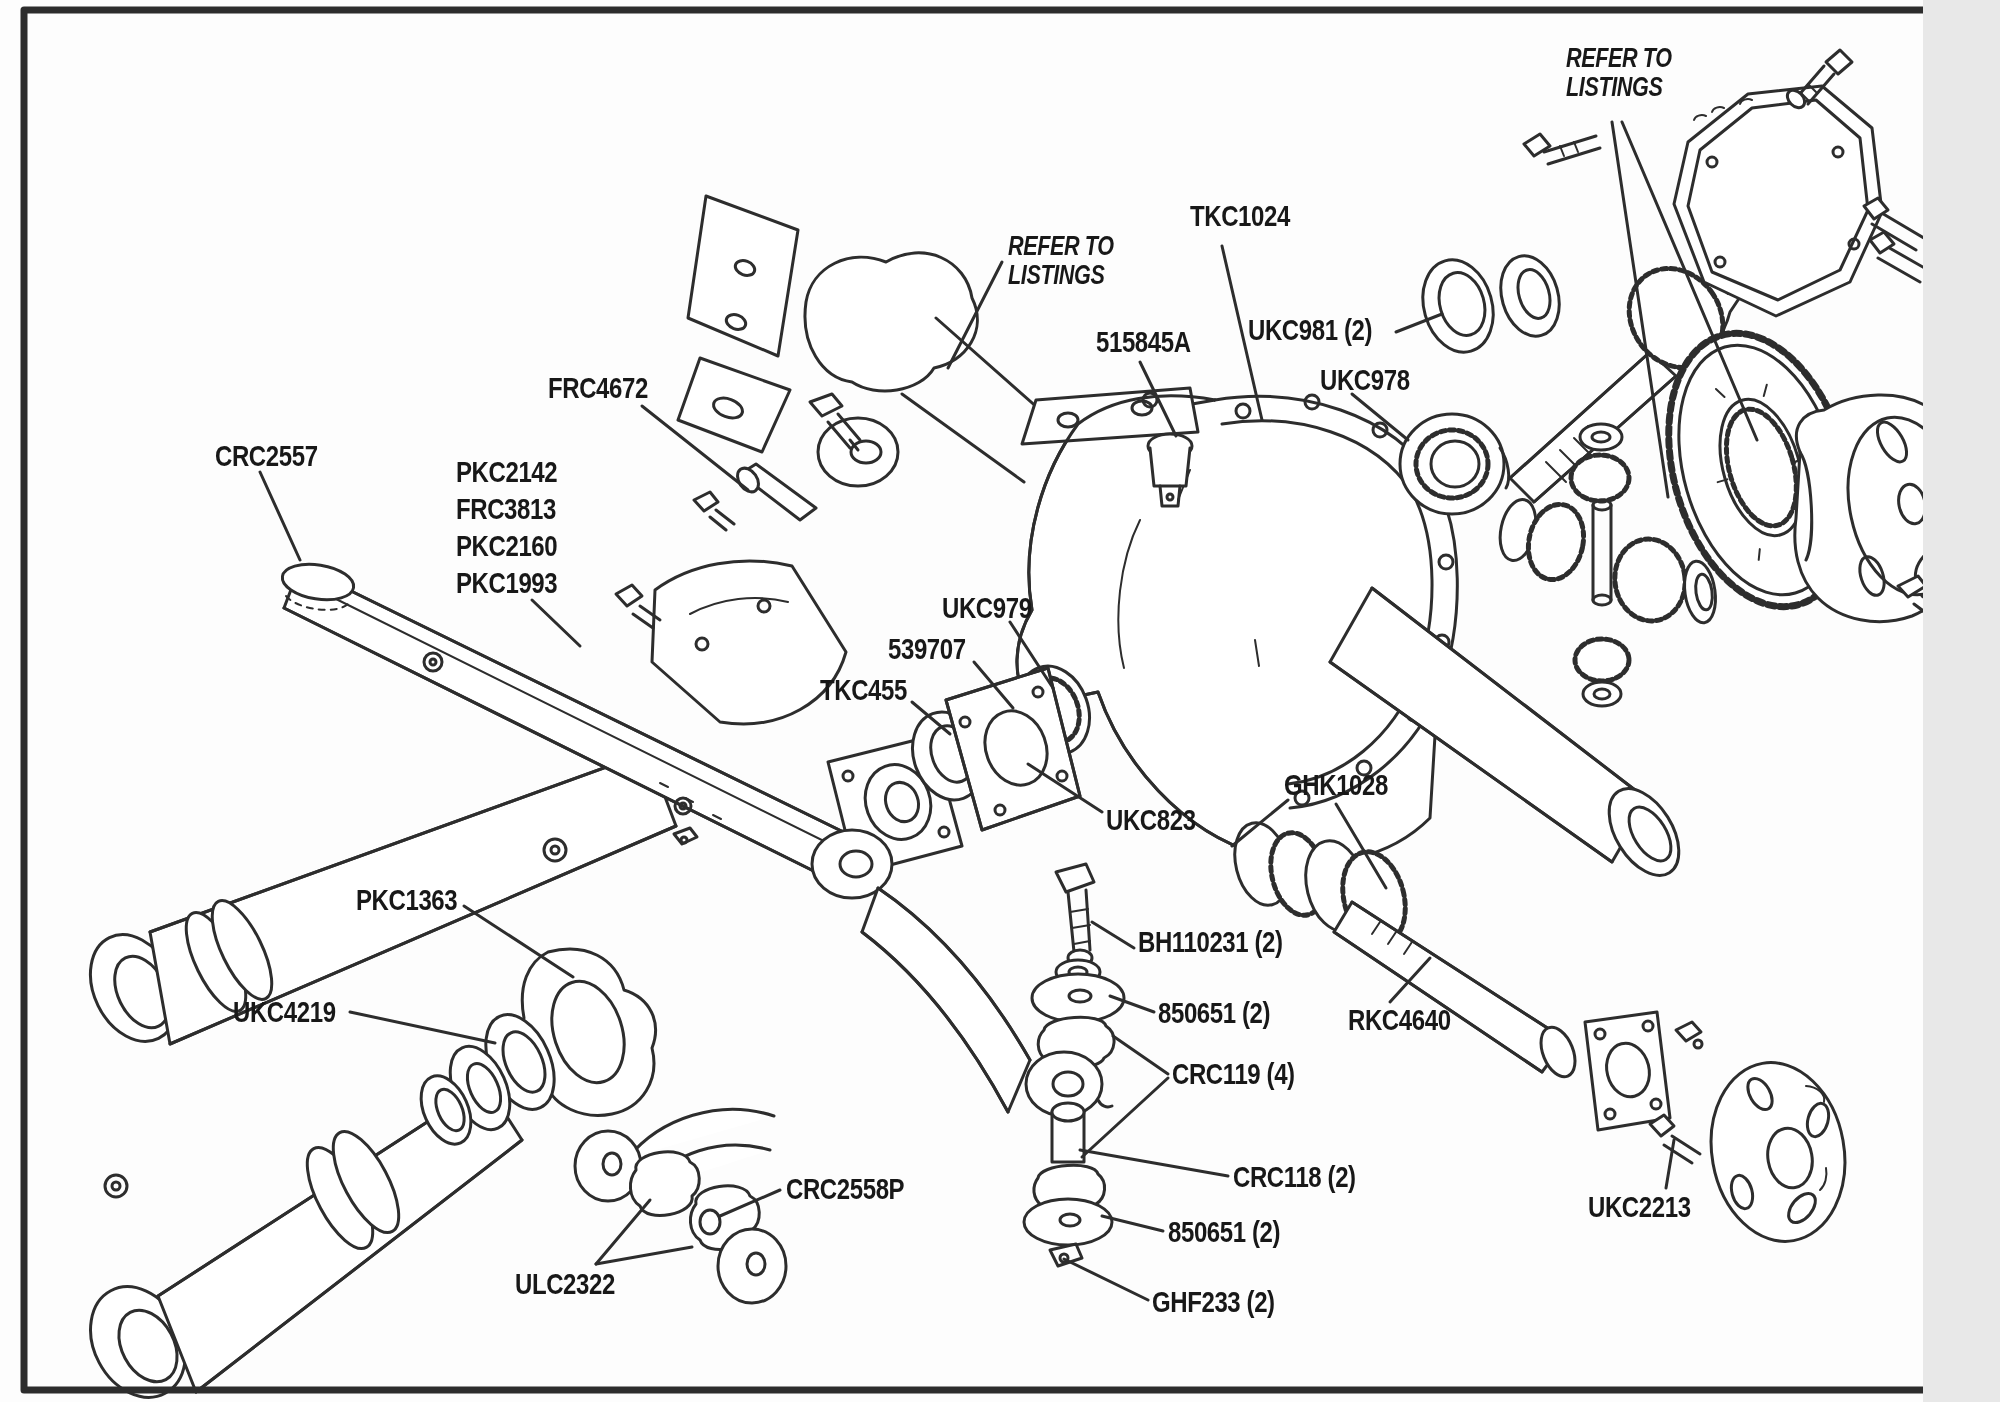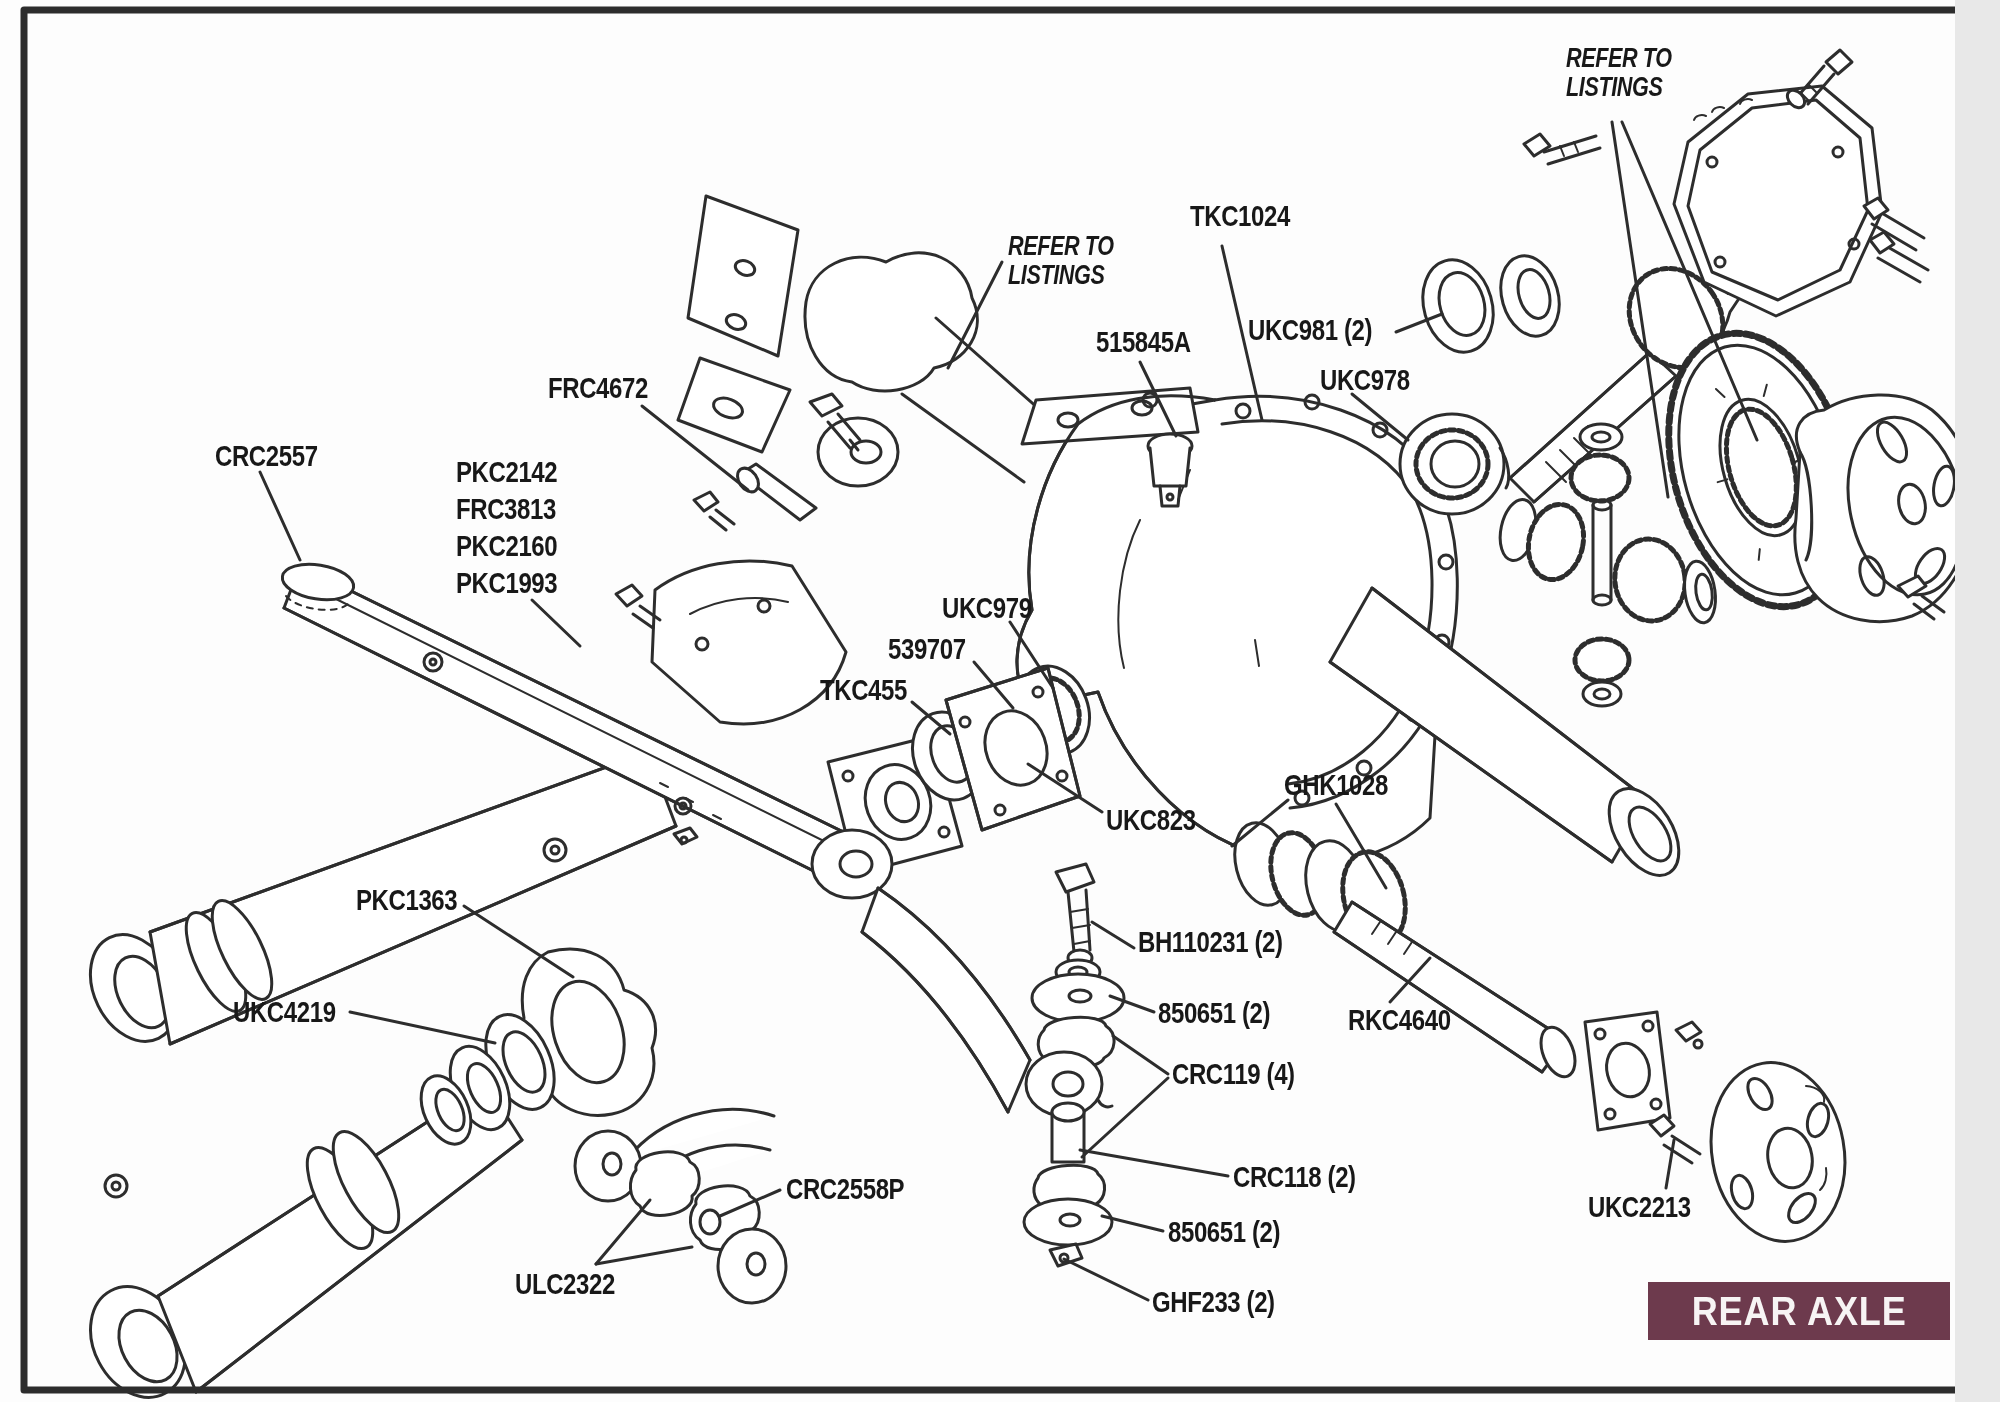--- a/index.html
+++ b/index.html
@@ -1,20 +1,19 @@
 <!DOCTYPE html>
 <html><head>
 <meta charset="utf-8">
 <style>
   html,body { margin:0; padding:0; background:#e8e8e8; }
   #page {
     position:relative; width:1923px; height:1402px;
     background:#fdfdfd; overflow:hidden;
     font-family:"Liberation Sans", sans-serif;
-    padding-left:32px;
   }
   #art { position:absolute; left:0; top:0; }
   #art * { stroke:#2d2d2d; stroke-width:3; fill:none; stroke-linecap:round; stroke-linejoin:round; }
   #art .fw { fill:#ffffff; }
   #art .teeth { stroke-dasharray:7 5; stroke-width:7; }
   #art .teeth2 { stroke-dasharray:5 4; stroke-width:5; }
   #art .thin { stroke-width:2; }
   #art .lead { stroke-width:3.5; }
   #art .frame { stroke-width:7; }
   .lbl {
@@ -406,17 +405,14 @@
 <div class="lbl" style="left:1348px; top:1004px;">RKC4640</div>
 <div class="lbl" style="left:1233px; top:1161px;">CRC118 (2)</div>
 <div class="lbl" style="left:1168px; top:1216px;">850651 (2)</div>
 <div class="lbl" style="left:1152px; top:1286px;">GHF233 (2)</div>
 <div class="lbl" style="left:356px; top:884px;">PKC1363</div>
 <div class="lbl" style="left:233px; top:996px;">UKC4219</div>
 <div class="lbl" style="left:786px; top:1173px;">CRC2558P</div>
 <div class="lbl" style="left:515px; top:1268px;">ULC2322</div>
 <div class="lbl" style="left:1588px; top:1191px;">UKC2213</div>
 
-<div class="badge">
-  <span>REAR AXLE</span>
+
 </div>
 
-</div>
-
 </body></html>

